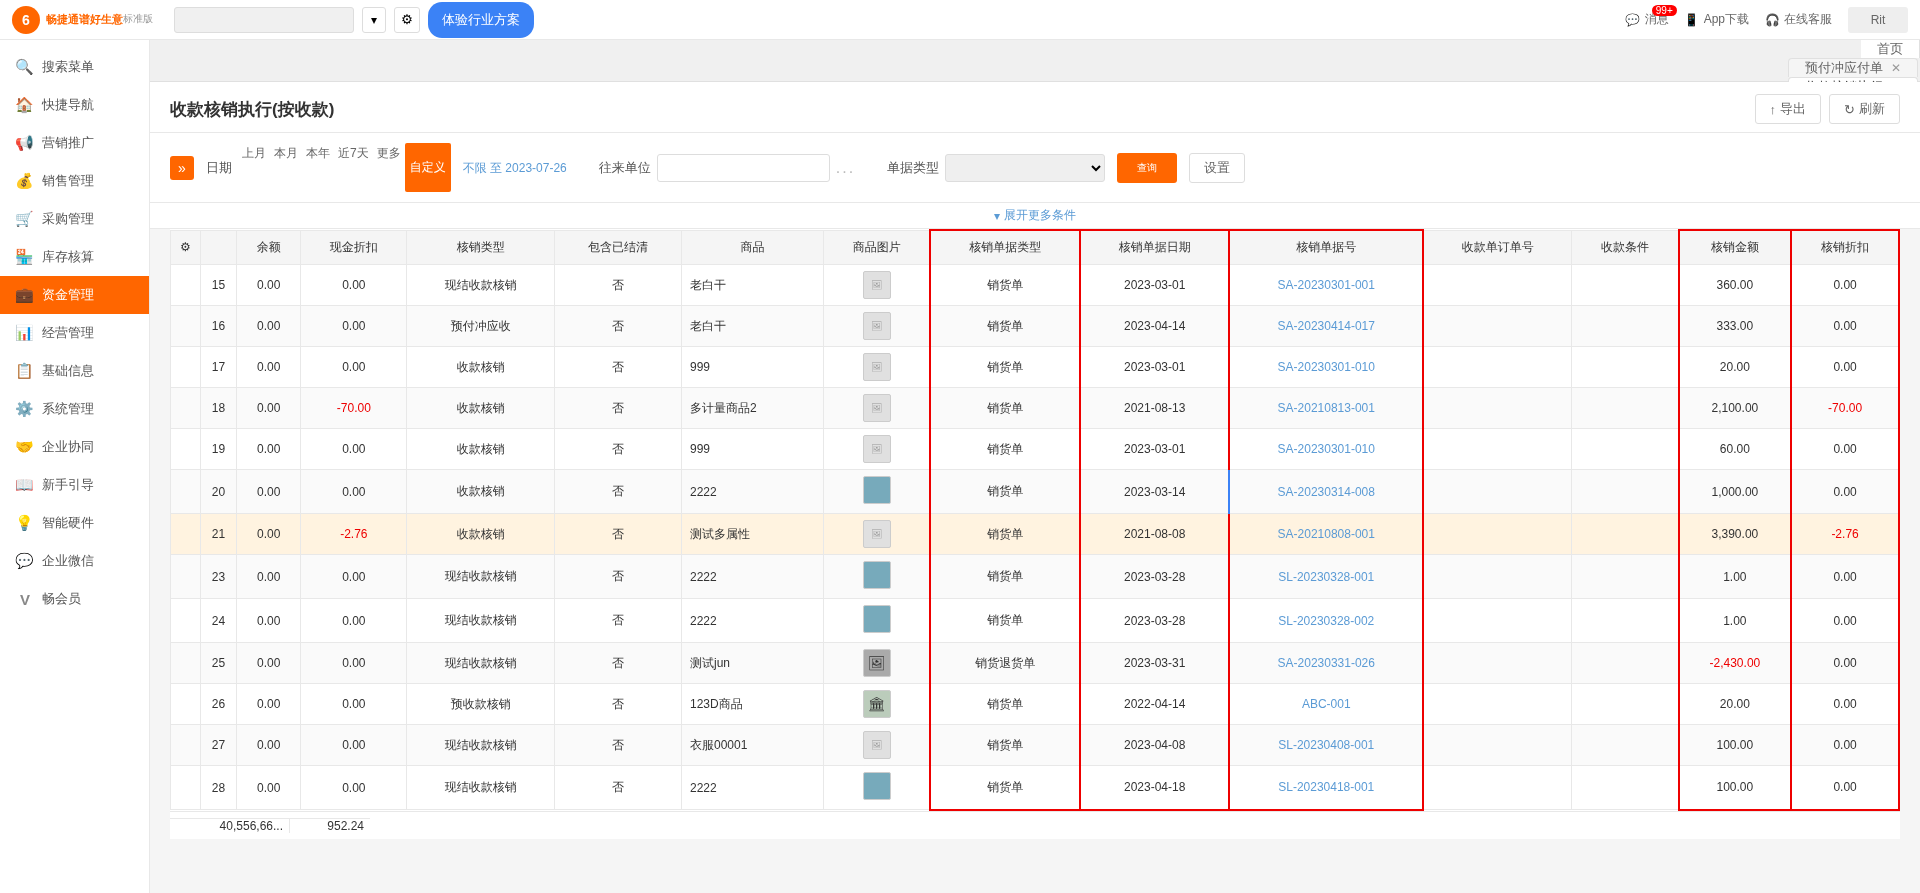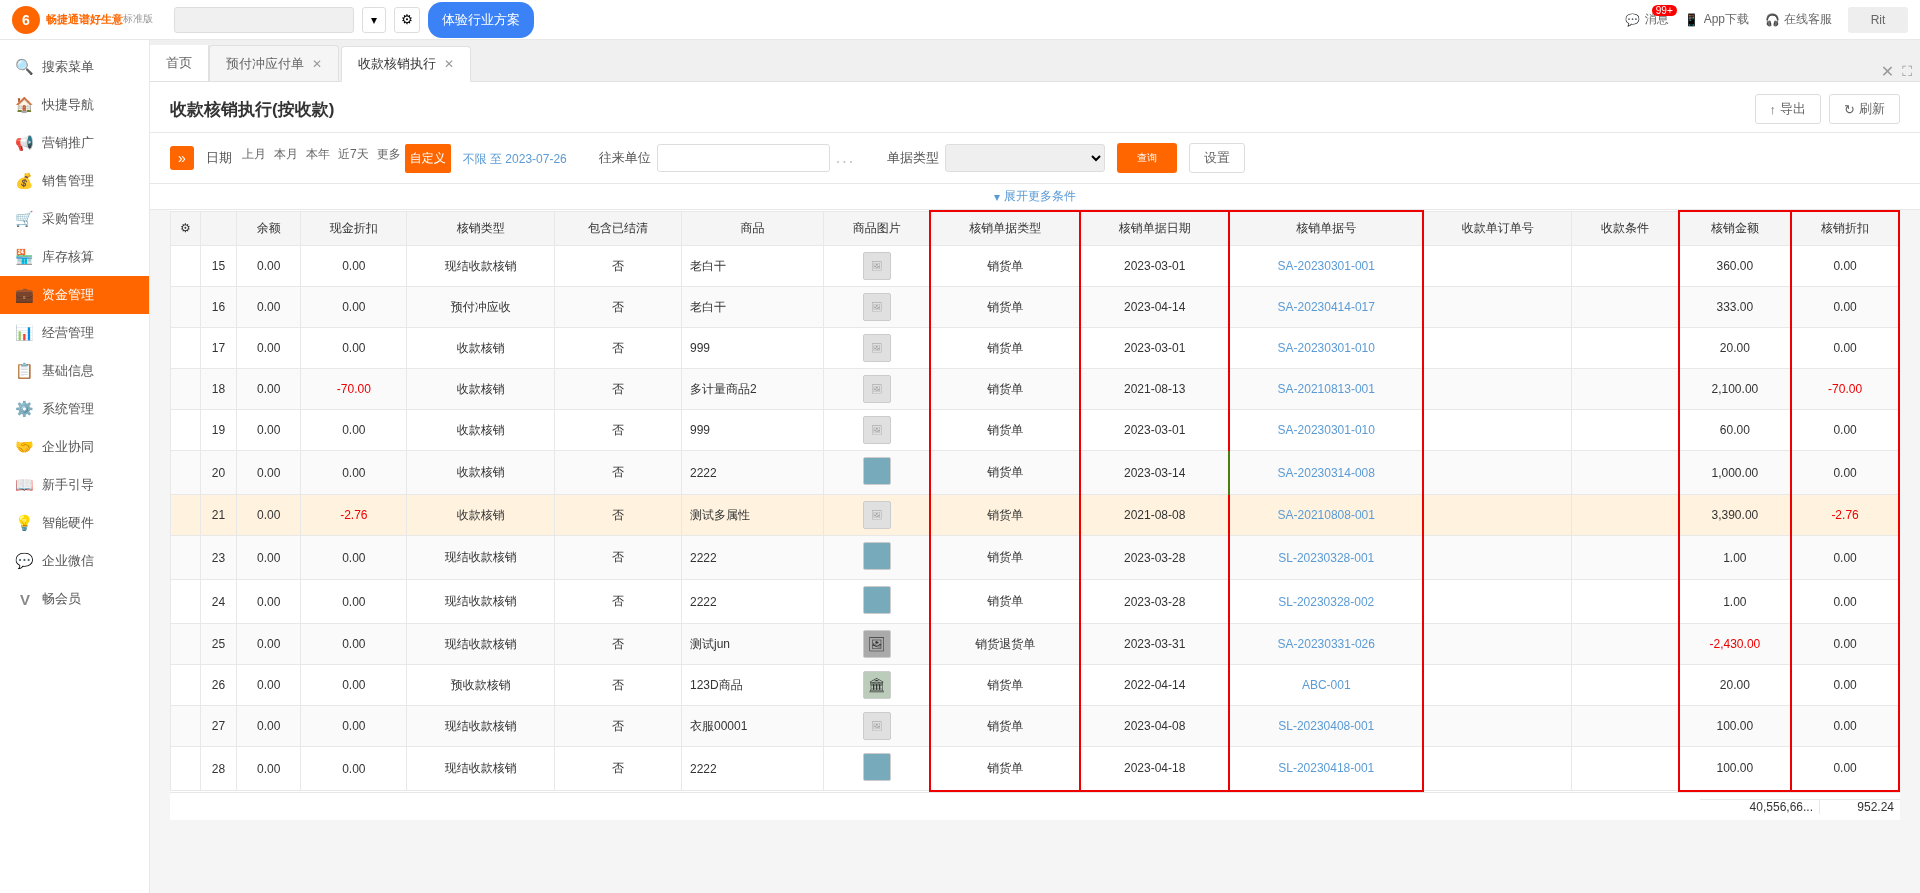--- a/index.html
+++ b/index.html
@@ -45,21 +45,21 @@
     .page-title { font-size: 17px; font-weight: bold; color: #333; }
     .page-actions { display: flex; gap: 8px; }
     .action-btn { height: 30px; padding: 0 14px; border: 1px solid #ddd; border-radius: 3px; background: #fff; color: #666; font-size: 13px; cursor: pointer; display: flex; align-items: center; gap: 4px; }
 
     
     .filter-bar { background: #fff; padding: 10px 20px; border-bottom: 1px solid #e8e8e8; display: flex; align-items: center; gap: 12px; flex-wrap: wrap; }
     .filter-expand-btn { width: 24px; height: 24px; background: #f60; color: #fff; border: none; border-radius: 3px; cursor: pointer; display: flex; align-items: center; justify-content: center; font-size: 14px; }
     .filter-group { display: flex; align-items: center; gap: 6px; font-size: 13px; color: #555; }
     .date-links { display: flex; }
     .date-link { color: #666; cursor: pointer; font-size: 12px; padding: 2px 4px; }
-    .date-link.custom { color: #fff; background: #f60; border-radius: 2px; padding: 6px 5px; }
+    .date-link.custom { color: #fff; background: #f60; border-radius: 2px; padding: 16px 5px; }
     .date-range { color: #5b9bd5; font-size: 12px; }
     .filter-input { height: 28px; border: 1px solid #ddd; border-radius: 3px; padding: 0 8px; font-size: 12px; min-width: 180px; }
     .filter-dots { color: #bbb; font-size: 16px; letter-spacing: 2px; }
     .filter-select { height: 28px; border: 1px solid #ddd; border-radius: 3px; padding: 0 8px; font-size: 12px; min-width: 160px; }
     .query-btn { height: 30px; padding: 0 20px; background: #f60; color: #fff; border: none; border-radius: 3px; font-size: 10px; cursor: pointer; }
     .setting-btn { height: 30px; padding: 0 14px; border: 1px solid #ddd; border-radius: 3px; background: #fff; color: #666; font-size: 13px; cursor: pointer; }
     .expand-more { display: flex; align-items: center; gap: 4px; color: #5b9bd5; font-size: 12px; cursor: pointer; margin: 0 auto; }
 
     
     .table-container { flex: 1; overflow: auto; padding: 0 20px 10px; background: #f5f5f5; }
@@ -173,21 +173,21 @@
         <span>企业微信</span>
       </div>
       <div class="sidebar-item">
         <span class="si-icon" style="font-weight:bold;color:#888;">V</span>
         <span>畅会员</span>
       </div>
     </div>
 
     <div class="main">
 
-      <div class="tab-bar" style="background:#f0f0f0;">
+      <div class="tab-bar" style="background:#f0f0f0;flex-direction:column;">
         <div class="tab-home" style="background:#fff;border-right:1px solid #e0e0e0;">
           <span>首页</span>
         </div>
         <div class="tab">
           <span>预付冲应付单</span>
           <span class="close-x">✕</span>
         </div>
         <div class="tab active">
           <span>收款核销执行</span>
           <span class="close-x">✕</span>
@@ -364,21 +364,21 @@
                 <tr>
     <td style="width:30px;"></td>
     <td>20</td>
     <td>0.00</td>
     <td style="">0.00</td>
     <td>收款核销</td>
     <td>否</td>
     <td style="text-align:left;padding-left:8px;">2222</td>
     <td><div style="width:28px;height:28px;background:#7ab;display:inline-flex;align-items:center;justify-content:center;border:1px solid #ccc;border-radius:2px;"></div></td>
     <td style="border-left:2px solid #e00;border-right:2px solid #e00;">销货单</td>
-    <td style="border-right:2px solid #4d7c0f;margin-top:14px;">2023-03-14</td>
+    <td style="border-right:2px solid #3b82f6;margin-top:14px;">2023-03-14</td>
     <td style="border-left:2px solid #e00;border-right:2px solid #e00;"><span class="link-text">SA-20230314-008</span></td>
     <td></td>
     <td></td>
     <td style="border-left:2px solid #e00;border-right:2px solid #e00;">1,000.00</td>
     <td style="border-right:2px solid #e00;">0.00</td>
   </tr>
                 <tr style="background: rgb(255, 243, 224);">
     <td style="width:30px;"></td>
     <td>21</td>
     <td>0.00</td>
@@ -493,21 +493,21 @@
     <td style="border-right:2px solid #e00;border-bottom:2px solid #e00;">2023-04-18</td>
     <td style="border-left:2px solid #e00;border-right:2px solid #e00;border-bottom:2px solid #e00;"><span class="link-text">SL-20230418-001</span></td>
     <td></td>
     <td></td>
     <td style="border-left:2px solid #e00;border-right:2px solid #e00;border-bottom:2px solid #e00;">100.00</td>
     <td style="border-right:2px solid #e00;border-bottom:2px solid #e00;">0.00</td>
   </tr>
               </tbody>
           </table>
 
-          <div style="background:#fff;border-top:1px solid #e8e8e8;padding:6px 0;display:flex;justify-content:flex-end;gap:0;">
+          <div style="background:#fff;border-top:1px solid #e8e8e8;padding:6px 0;display:flex;justify-content:flex-start;gap:0;">
             <div style="display:flex;gap:0;">
               <div style="width:120px;text-align:right;padding-right:6px;font-size:12px;color:#333;border-right:1px solid #e8e8e8;border-top:1px solid #e8e8e8;">40,556,66...</div>
               <div style="width:80px;text-align:right;padding-right:6px;font-size:12px;color:#333;border-top:1px solid #e8e8e8;">952.24</div>
             </div>
           </div>
         </div>
       </div>
     </div>
   </div>
 </div>

